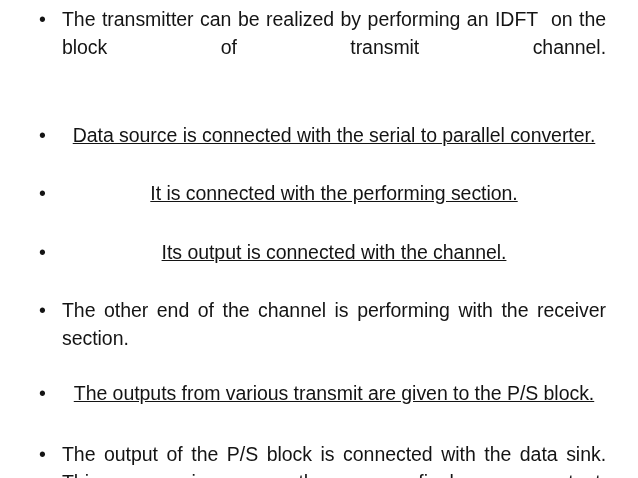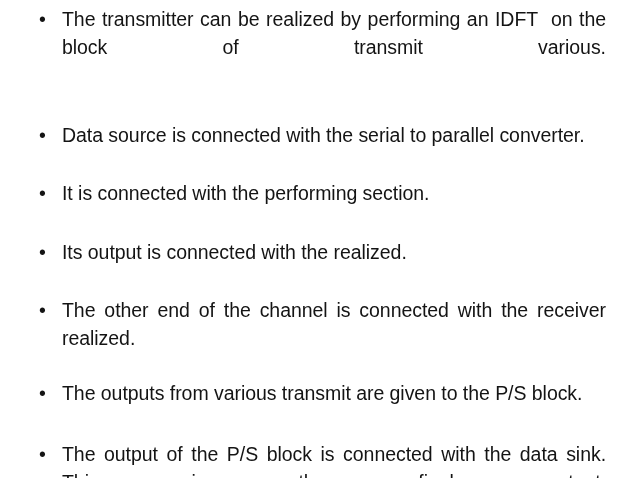--- a/index.html
+++ b/index.html
@@ -58,51 +58,51 @@
   .gap-sm   { margin-top: 0px; }
   .gap-xl   { margin-top: 34px; }
   .first    { margin-top: 0; }
 
   .justify .para { text-align: justify; text-justify: inter-word; }
   .justify .para:after {
     content: "";
     display: inline-block;
     width: 100%;
   }
-  .align-left .para { text-align: left; }
+  .align-left .para { text-align: center; text-decoration: underline; }
 </style>
 </head>
 <body style="background: rgb(255, 255, 255);">
 
 <div class="slide">
   <ul class="bullet-list">
 
     <li class="bullet-item first justify" style="color: rgb(20, 20, 20);">
       <span class="marker" style="color: rgb(20, 20, 20);">•</span>
-      <span class="para">The transmitter can be realized by performing an IDFT  on the block of transmit various.</span>
+      <span class="para">The transmitter can be realized by performing an IDFT  on the block of transmit channel.</span>
     </li>
 
     <li class="bullet-item gap-lg align-left" style="color: rgb(20, 20, 20);">
       <span class="marker" style="color: rgb(20, 20, 20);">•</span>
       <span class="para">Data source is connected with the serial to parallel converter.</span>
     </li>
 
     <li class="bullet-item gap-md align-left" style="color: rgb(20, 20, 20);">
       <span class="marker" style="color: rgb(20, 20, 20);">•</span>
       <span class="para">It is connected with the performing section.</span>
     </li>
 
     <li class="bullet-item gap-md align-left" style="color: rgb(20, 20, 20);">
       <span class="marker" style="color: rgb(20, 20, 20);">•</span>
-      <span class="para">Its output is connected with the realized.</span>
+      <span class="para">Its output is connected with the channel.</span>
     </li>
 
     <li class="bullet-item gap-md justify" style="color: rgb(20, 20, 20);">
       <span class="marker" style="color: rgb(20, 20, 20);">•</span>
-      <span class="para">The other end of the channel is connected with the receiver realized.</span>
+      <span class="para">The other end of the channel is performing with the receiver section.</span>
     </li>
 
     <li class="bullet-item gap-sm align-left" style="color: rgb(20, 20, 20);">
       <span class="marker" style="color: rgb(20, 20, 20);">•</span>
       <span class="para">The outputs from various transmit are given to the P/S block.</span>
     </li>
 
     <li class="bullet-item gap-xl justify" style="color: rgb(20, 20, 20);">
       <span class="marker" style="color: rgb(20, 20, 20);">•</span>
       <span class="para">The output of the P/S block is connected with the data sink. This is the final output.</span>

